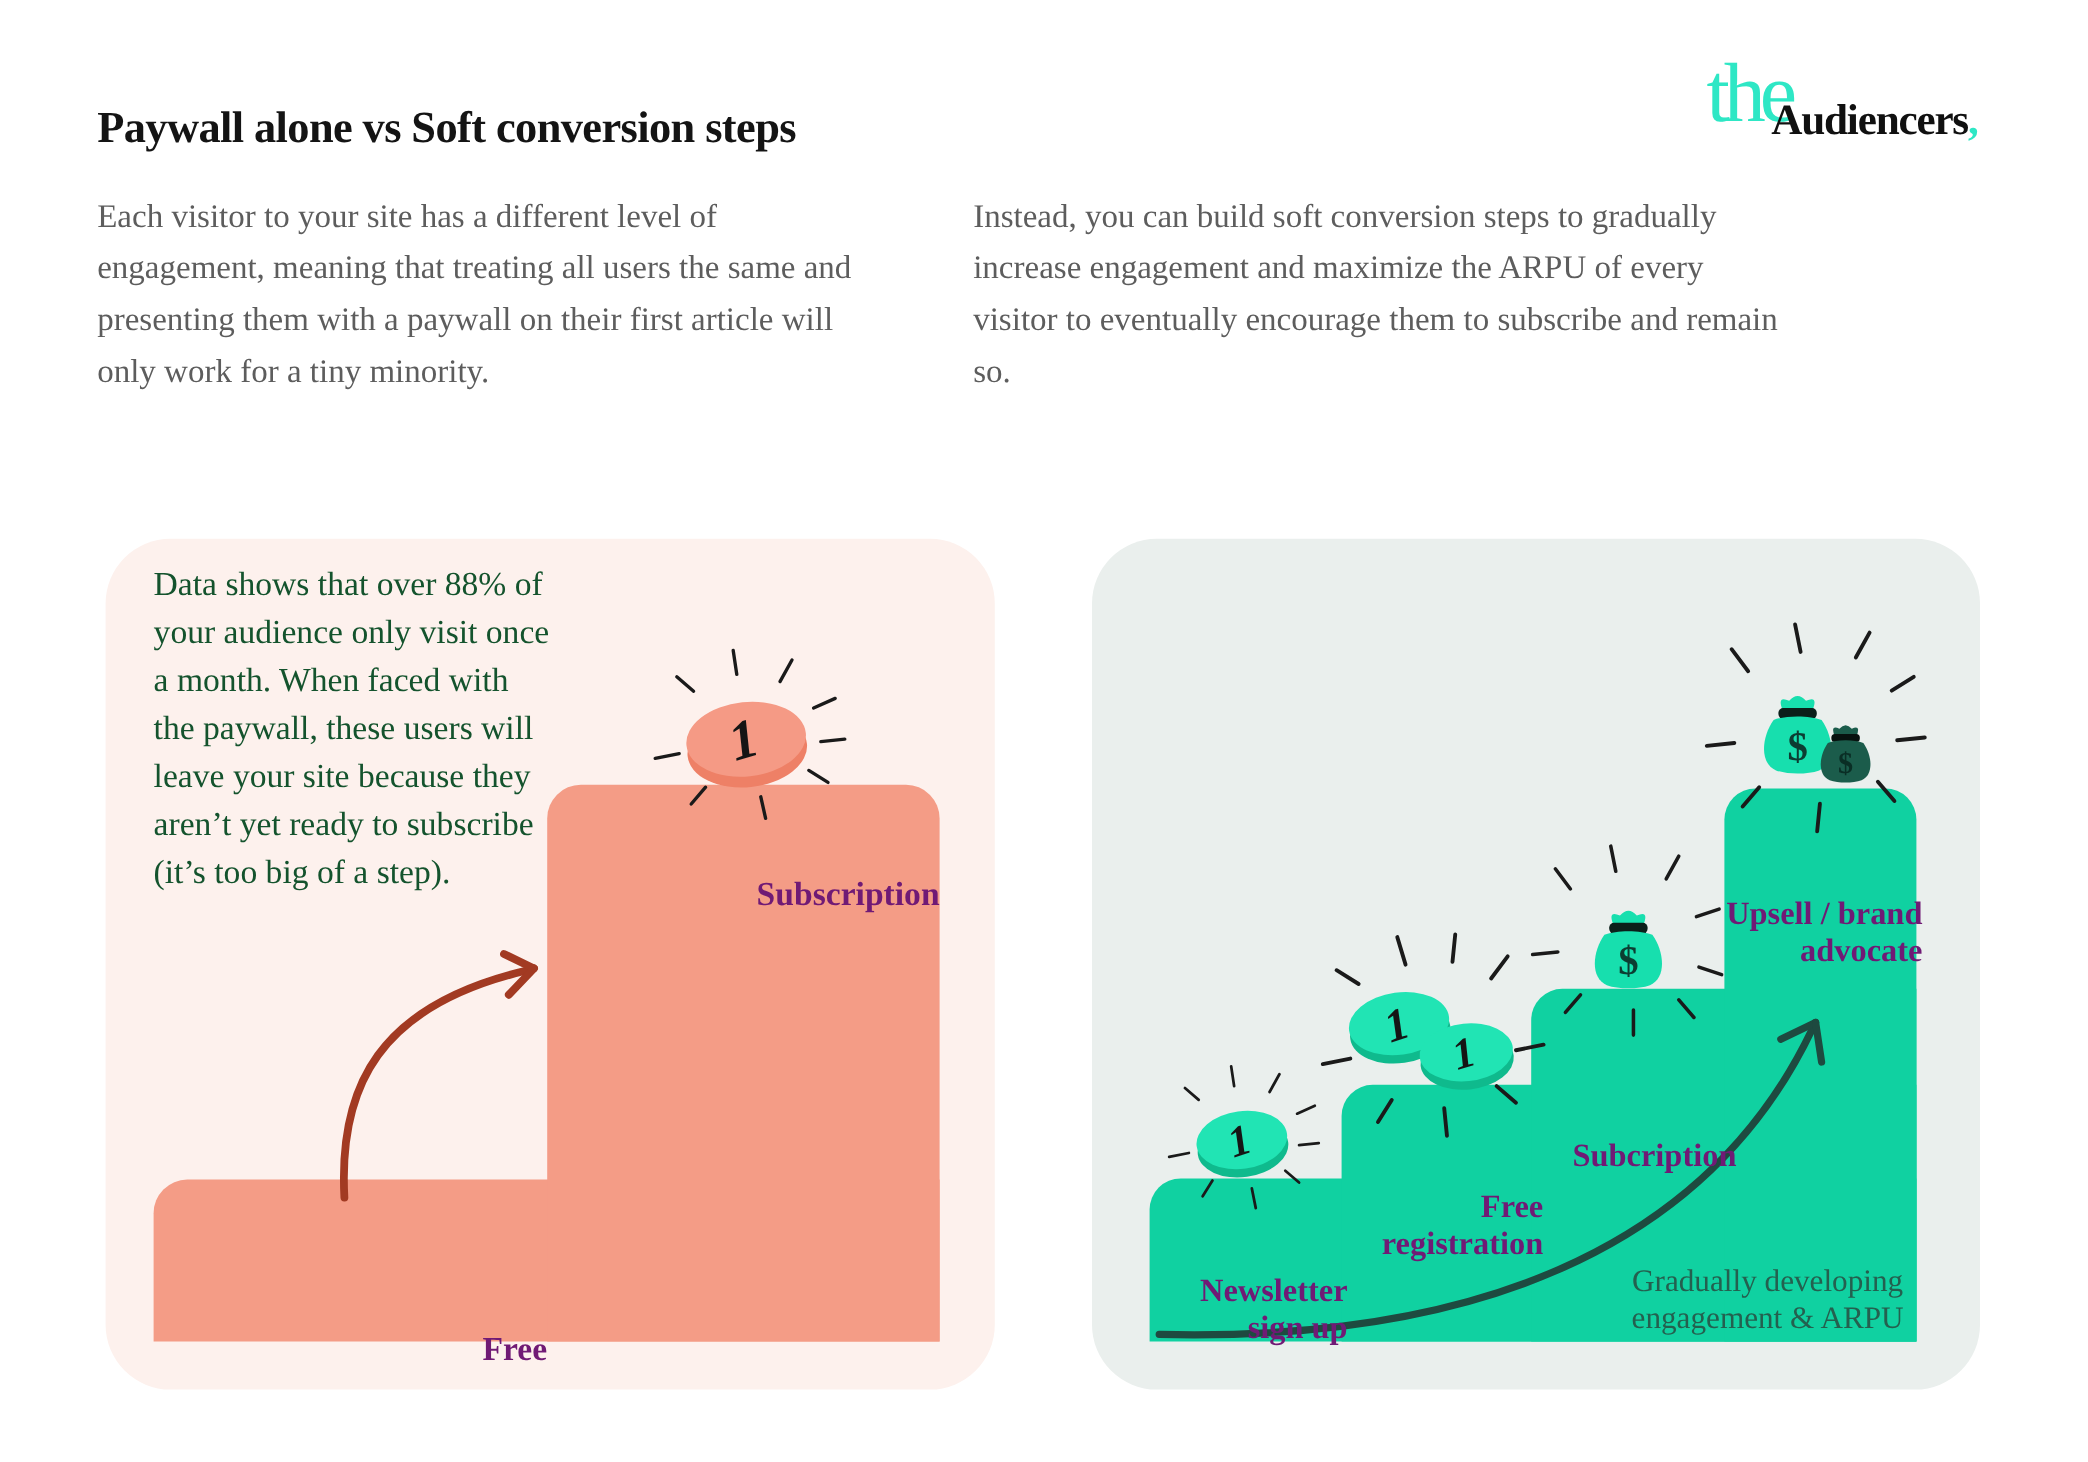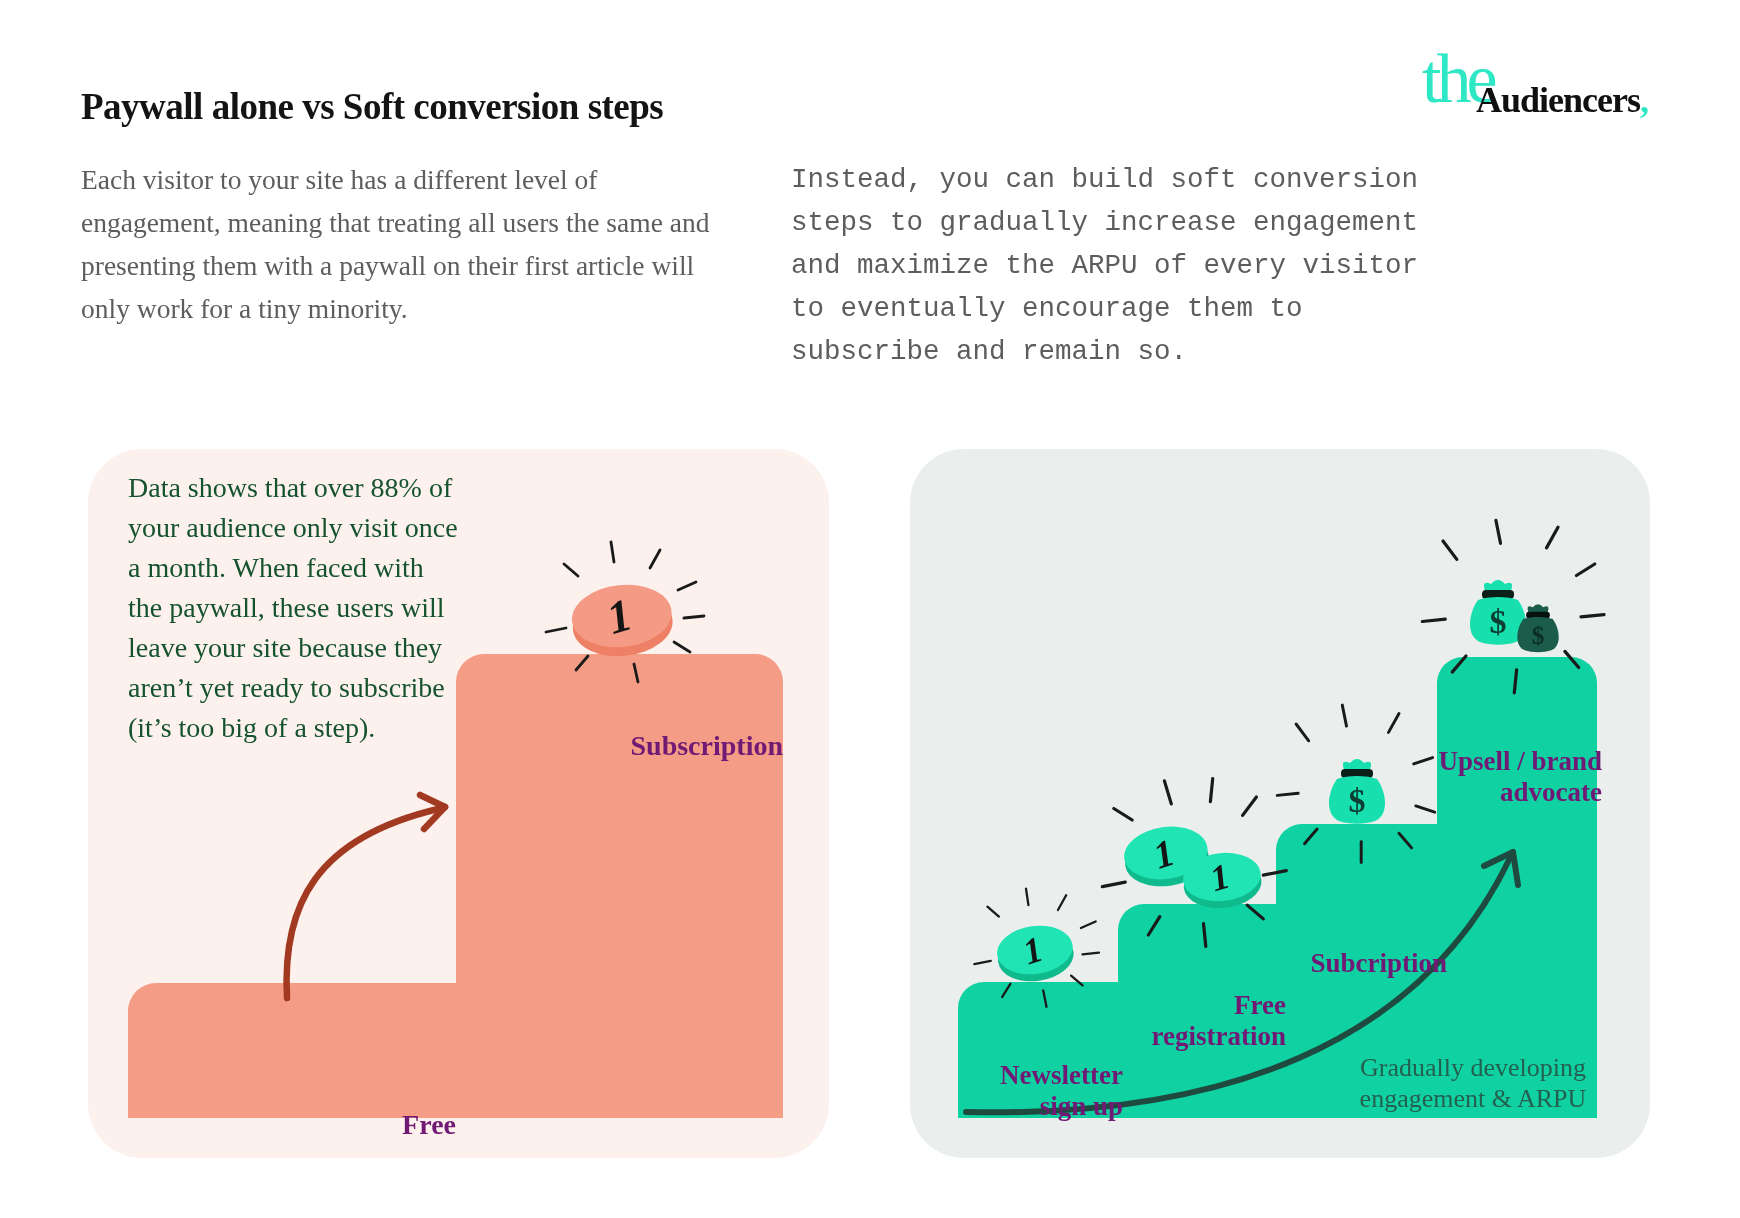--- a/index.html
+++ b/index.html
@@ -4,21 +4,21 @@
 <style>
   html,body{margin:0;padding:0;background:#fff;}
   .page{position:relative;width:1740px;height:1218px;background:#ffffff;overflow:hidden;
         font-family:"Liberation Serif", serif;border-radius:26px;}
 
   
   .title{position:absolute;left:81px;top:60px;font-size:37px;font-weight:800;
          letter-spacing:-0.5px;color:#141414;white-space:nowrap;}
   .intro{position:absolute;top:120px;font-size:27.5px;line-height:43px;color:#5d5d5d;font-weight:400;margin-top:38px;}
   .intro-left{left:81px;width:655px;}
-  .intro-right{left:791px;width:675px;font-family:Liberation Mono, monospace;}
+  .intro-right{left:811px;width:675px;}
 
   .logo{position:absolute;left:1410px;top:38px;width:260px;height:90px;}
   .logo-the{position:absolute;left:12px;top:6px;font-size:70px;font-weight:400;
             letter-spacing:-5px;color:#2ee7c5;line-height:1;}
   .logo-aud{position:absolute;left:66px;top:44px;font-size:36px;font-weight:700;
             letter-spacing:-1px;color:#101010;line-height:1;white-space:nowrap;}
   .logo-comma{color:#2ee7c5;}
 
   
   .panel{position:absolute;top:449px;height:709px;border-radius:54px;}

